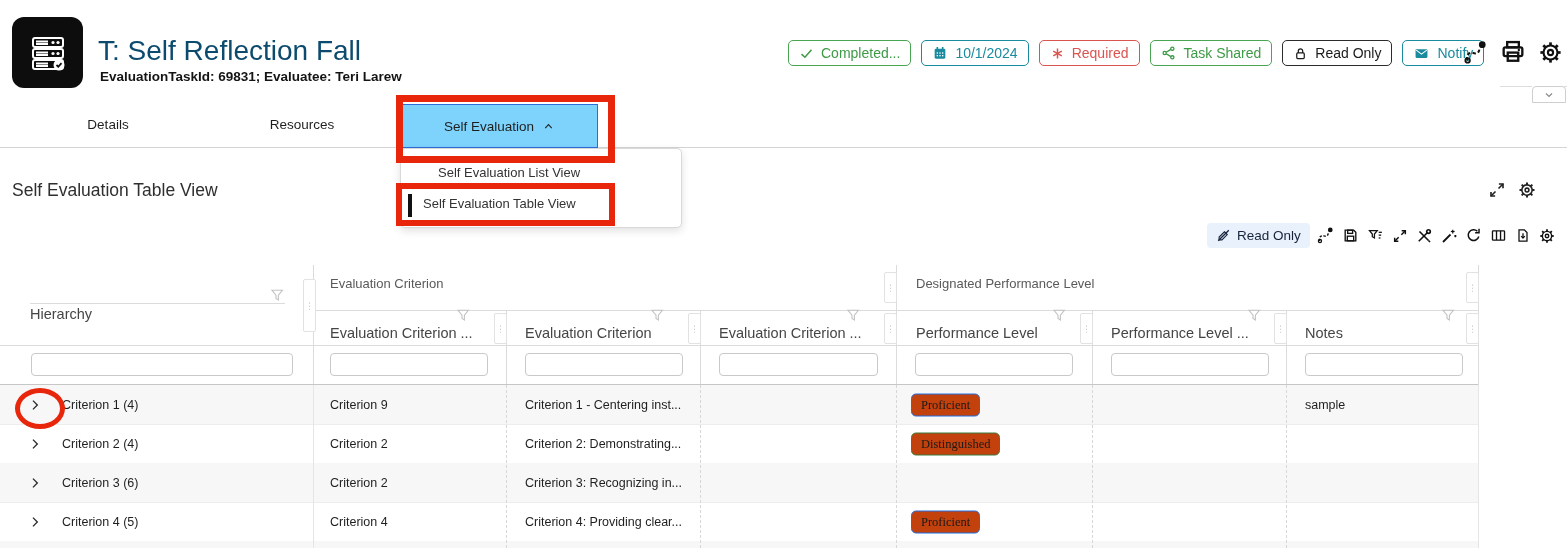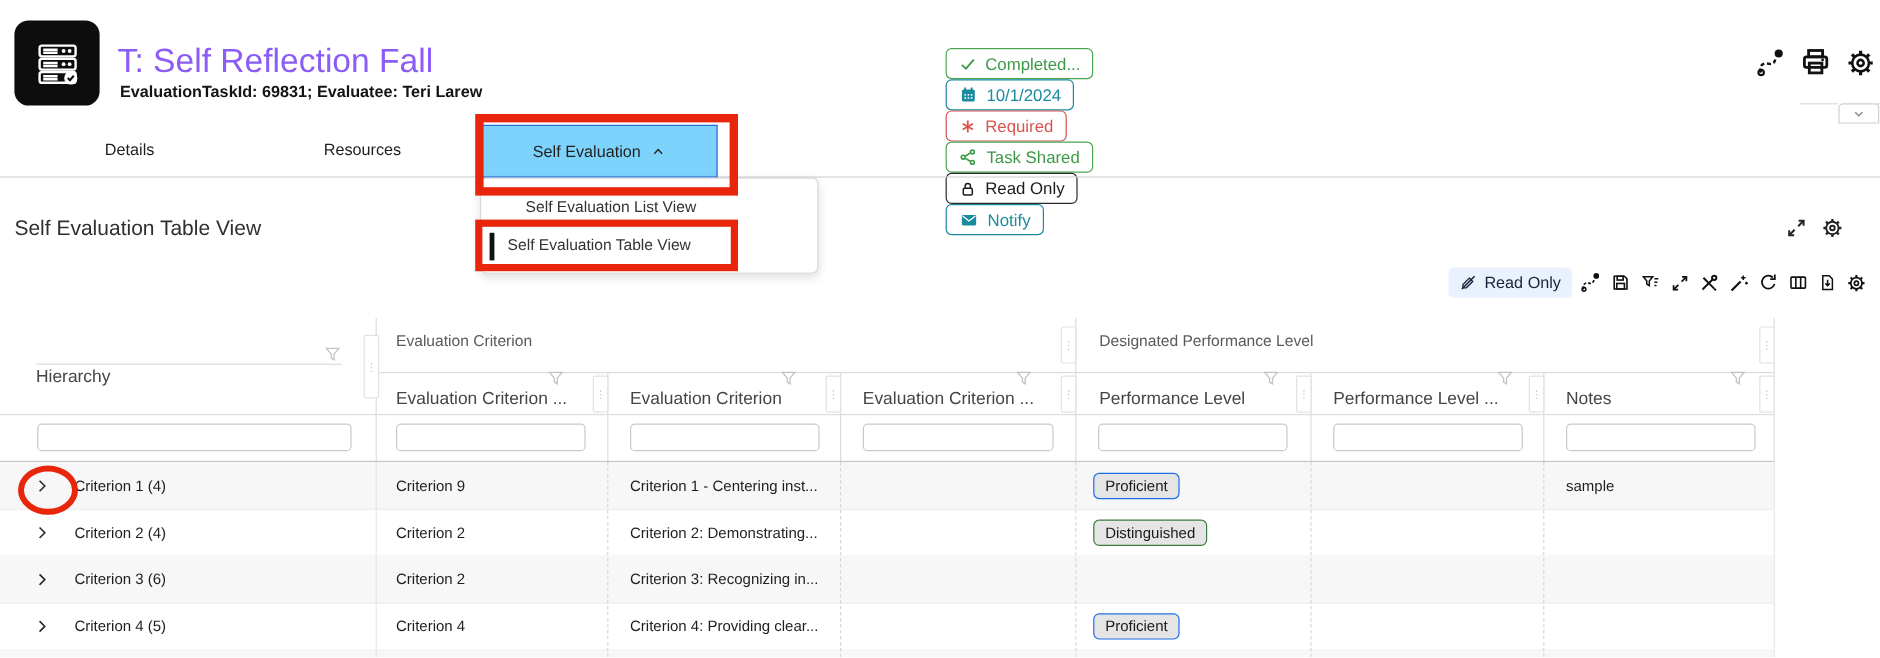--- a/index.html
+++ b/index.html
@@ -3,23 +3,23 @@
 <meta charset="utf-8">
 <style>
   html,body{margin:0;padding:0;background:#fff;}
   .screen{position:relative;width:1567px;height:548px;background:#fff;overflow:hidden;
           font-family:"Liberation Sans",sans-serif;color:#1f1f1f;}
   .abs{position:absolute;}
   
   .logo{left:12px;top:17px;width:71px;height:71px;background:#0d0d0d;border-radius:12px;
         display:flex;align-items:center;justify-content:center;}
   .eyebrow{left:100px;top:19px;font-size:12.5px;letter-spacing:.3px;color:#1c1c1c;}
-  .big-title{left:98px;top:35px;font-size:28px;font-weight:400;color:#8b5cf6;}
+  .big-title{left:98px;top:35px;font-size:28px;font-weight:400;color:#0c4a6e;}
   .subtitle{left:100px;top:69px;font-size:13.5px;font-weight:700;color:#141414;}
-  .chips{left:788px;top:40px;display:flex;gap:0;align-items:flex-start;flex-direction:column;}
+  .chips{left:788px;top:40px;display:flex;gap:10px;align-items:flex-start;}
   .chip{display:inline-flex;align-items:center;gap:7px;height:24px;padding:0 10px;
         border:1px solid;border-radius:5px;background:#fff;font-size:14px;white-space:nowrap;}
   .chip-green{color:#3d9a46;border-color:#4aa552;}
   .chip-teal{color:#1a8a9e;border-color:#1a8a9e;}
   .chip-red{color:#d9534f;border-color:#d9534f;}
   .chip-black{color:#1b1b1b;border-color:#2b2b2b;}
   .hdr-icons{left:1462px;top:38px;display:flex;gap:10px;align-items:center;color:#111;}
   .icon-btn{display:inline-flex;align-items:center;justify-content:center;cursor:pointer;}
   .collapse-tab{left:1532px;top:86px;width:32px;height:15px;background:#fff;
         border:1px solid #cfcfcf;border-radius:4px 4px 0 0;display:flex;align-items:center;
@@ -55,21 +55,21 @@
   .col-label{font-size:14.5px;color:#454545;white-space:nowrap;}
   .funnel{color:#c3c3c3;}
   .handle{background:#fff;border:1px solid #e2e2e2;color:#c4c4c4;font-size:9px;
         display:flex;align-items:center;justify-content:center;border-radius:2px;}
   .f-input{position:absolute;top:353px;height:21px;border:1px solid #c9c9c9;border-radius:4px;
         background:#fff;box-sizing:content-box;padding:0 6px;font-size:12px;}
   .row{left:0;width:1478px;height:39px;border-bottom:1px solid #ededed;}
   .row-odd{background:#f7f7f7;}
   .cell{position:absolute;top:50%;transform:translateY(-50%);font-size:12.5px;color:#1f1f1f;white-space:nowrap;}
   .pl-badge{position:absolute;top:50%;transform:translateY(-50%);font-size:12.5px;color:#1a1a1a;
-        background:#e5e5e5;border:1.4px solid;border-radius:5px;padding:3px 9px;white-space:nowrap;}
+        background:#c2410c;border:1.4px solid;border-radius:5px;padding:3px 9px;white-space:nowrap;font-family:Liberation Serif, serif;}
   .pl-blue{border-color:#1d6fe8;}
   .pl-green{border-color:#3c7d3f;}
   .chev{position:absolute;left:28px;top:50%;transform:translateY(-50%);display:flex;cursor:pointer;}
   svg{display:block;}
 </style>
 </head>
 <body>
 
 <div class="screen">
 

